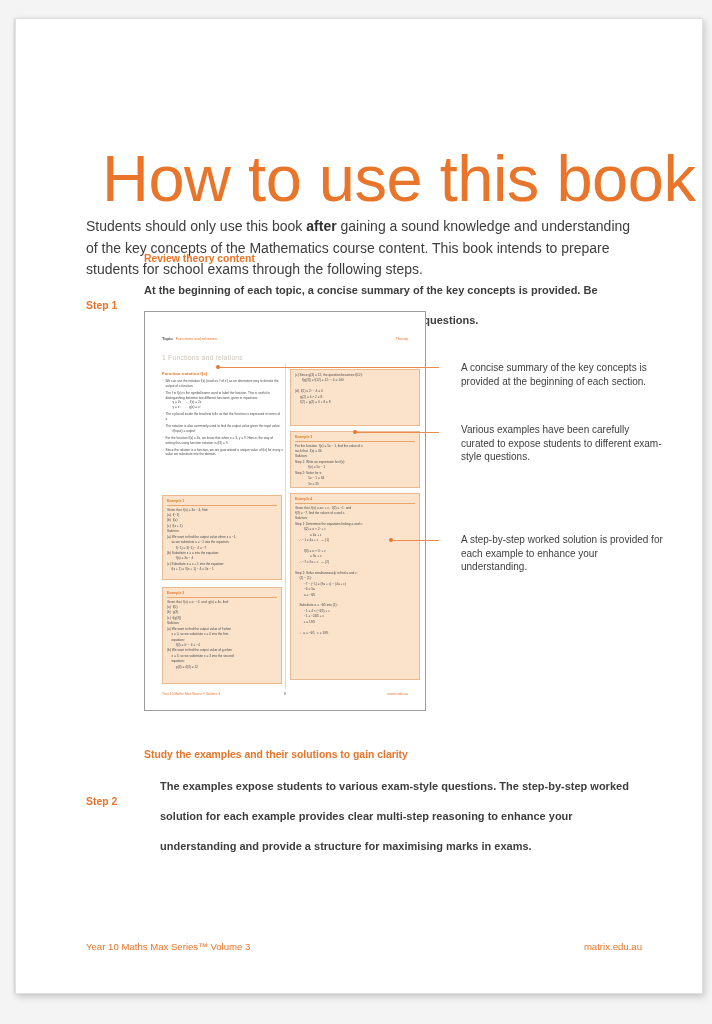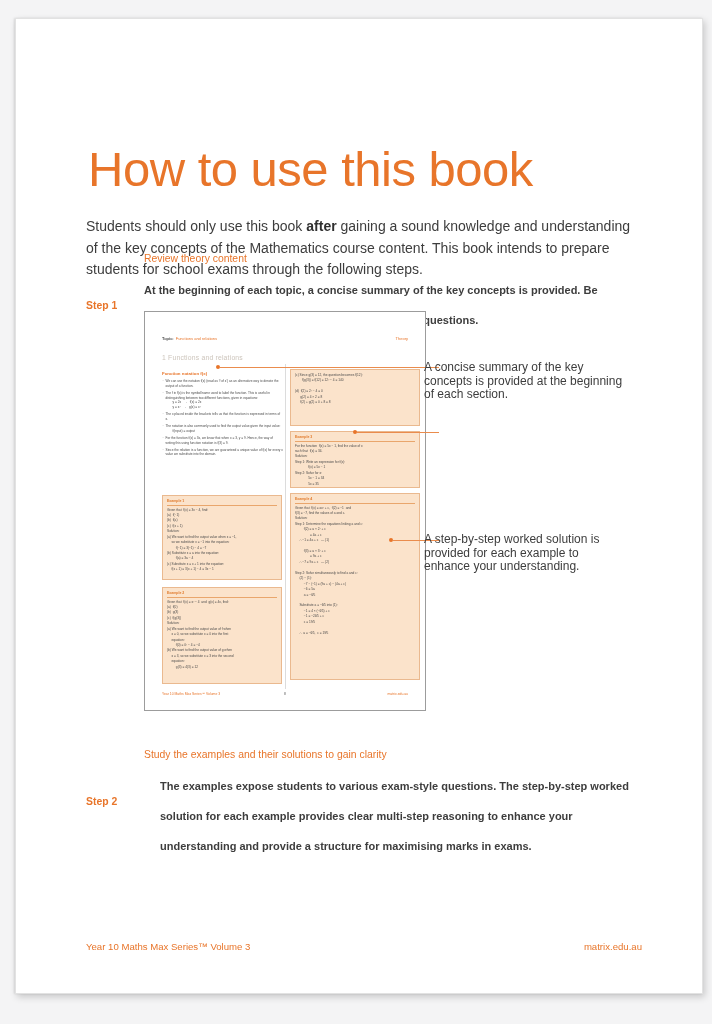--- a/index.html
+++ b/index.html
@@ -8,31 +8,31 @@
     position:relative; width:712px; height:1024px; overflow:hidden;
     background:#f4f4f5;
     font-family:"Liberation Sans", sans-serif;
   }
   .page {
     position:absolute; left:15px; top:18px; width:688px; height:976px;
     background:#ffffff; border:1px solid #e2e2e2;
     box-shadow:2px 3px 7px rgba(0,0,0,0.18), -1px 0 2px rgba(0,0,0,0.10);
   }
   .title {
-    position:absolute; left:72px; top:122px;
-    font-size:49px; font-weight:400; letter-spacing:-0.5px;
+    position:absolute; left:86px; top:122px;
+    font-size:65px; font-weight:400; letter-spacing:-0.5px;
     color:#e8752a; white-space:nowrap;
   }
   .intro {
     position:absolute; left:70px; top:197px; width:552px;
     font-size:14px; line-height:21.5px; color:#3d3d3d;
   }
   .intro b { color:#2f2f2f; }
   .step-label { position:absolute; left:70px; font-size:10.4px; font-weight:700; color:#e8752a;margin-top:47px; }
-  .step-heading { position:absolute; left:128px; font-size:10.4px; font-weight:400; color:#e8752a; }
+  .step-heading { position:absolute; left:128px; font-size:10.4px; font-weight:700; color:#e8752a; }
   .step-body {
     position:absolute; left:128px; font-size:11px; line-height:30px; color:#3d3d3d;font-weight:bold;
   }
   
   .mini {
     position:absolute; left:128px; top:292px; width:282px; height:400px;
     background:#fff; border:1px solid #9c9c9c; overflow:hidden; z-index:1;
   }
   .mini-header {
     position:absolute; left:17px; right:17px; top:25px;
@@ -69,22 +69,22 @@
     position:absolute; left:17px; right:17px; top:381px; height:6px;
     font-size:3.4px; color:#e8752a; line-height:1;
   }
   .mini-footer .mf-left { position:absolute; left:0; top:0; }
   .mini-footer .mf-center { position:absolute; left:50%; transform:translateX(-50%); top:0; color:#555; }
   .mini-footer .mf-right { position:absolute; right:0; top:0; }
   
   .ann-dot { position:absolute; width:4px; height:4px; border-radius:50%; background:#e8752a; z-index:3; }
   .ann-line { position:absolute; height:1px; background:#ea8c4d; z-index:3; }
   .ann-text {
-    position:absolute; left:408px; width:202px;
-    font-size:12px; line-height:13.5px; color:#3d3d3d; z-index:3;
+    position:absolute; left:445px; width:202px;
+    font-size:10px; line-height:13.5px; color:#3d3d3d; z-index:3;
   }
   
   .footer-left { position:absolute; left:70px; top:922px; font-size:9.6px; color:#e8752a; }
   .footer-right { position:absolute; right:60px; top:922px; font-size:9.6px; color:#e8752a; }
 </style>
 </head>
 <body>
 
 <div class="canvas">
   <div class="page">
@@ -203,20 +203,21 @@
         <span class="mf-right">matrix.edu.au</span>
       </div>
     </div>
 
     <div class="ann-dot" style="left:200px; top:346px;"></div>
     <div class="ann-line" style="left:204px; top:348px; width:219px;"></div>
     <p class="ann-text" style="top:342px;">A concise summary of the key concepts is provided at the beginning of each section.</p>
 
     <div class="ann-dot" style="left:337px; top:411px;"></div>
     <div class="ann-line" style="left:341px; top:413px; width:82px;"></div>
+    <p class="ann-text" style="top:404px;">Various examples have been carefully curated to expose students to different exam-style questions.</p>
 
     <div class="ann-dot" style="left:373px; top:519px;"></div>
     <div class="ann-line" style="left:377px; top:521px; width:46px;"></div>
     <p class="ann-text" style="top:514px;">A step-by-step worked solution is provided for each example to enhance your understanding.</p>
 
     <div class="step-label" style="top:730px;">Step 2</div>
     <div class="step-heading" style="top:730px;">Study the examples and their solutions to gain clarity</div>
     <p class="step-body" style="top:752px; width:484px;margin-left:16px;">The examples expose students to various exam-style questions. The step-by-step worked solution for each example provides clear multi-step reasoning to enhance your understanding and provide a structure for maximising marks in exams.</p>
 
     <div class="footer-left">Year 10 Maths Max Series™ Volume 3</div>

